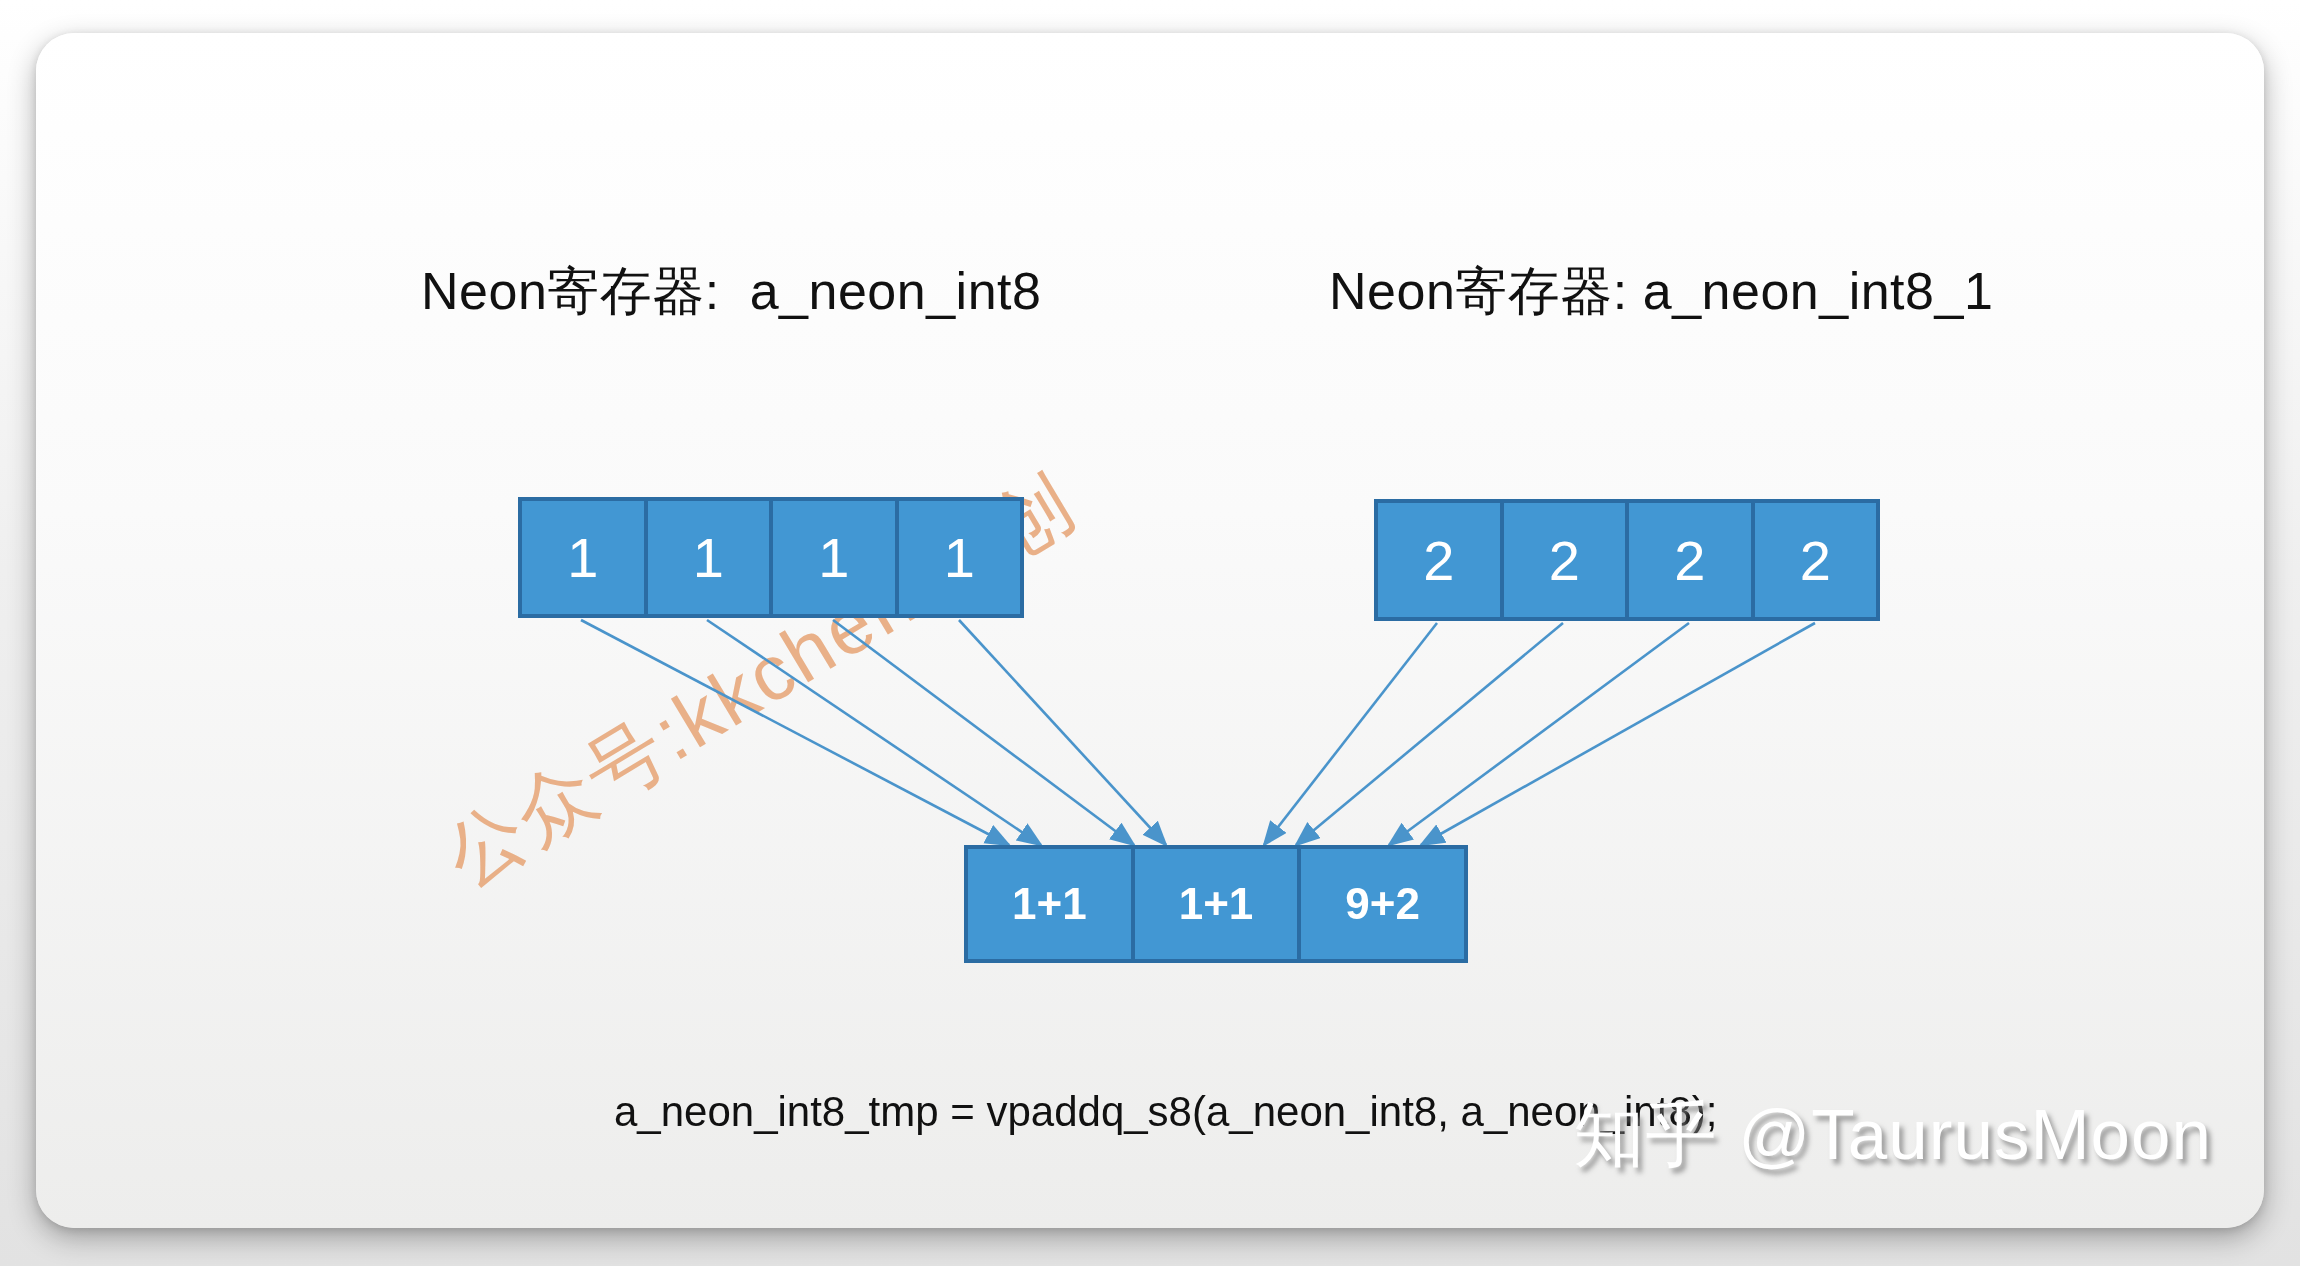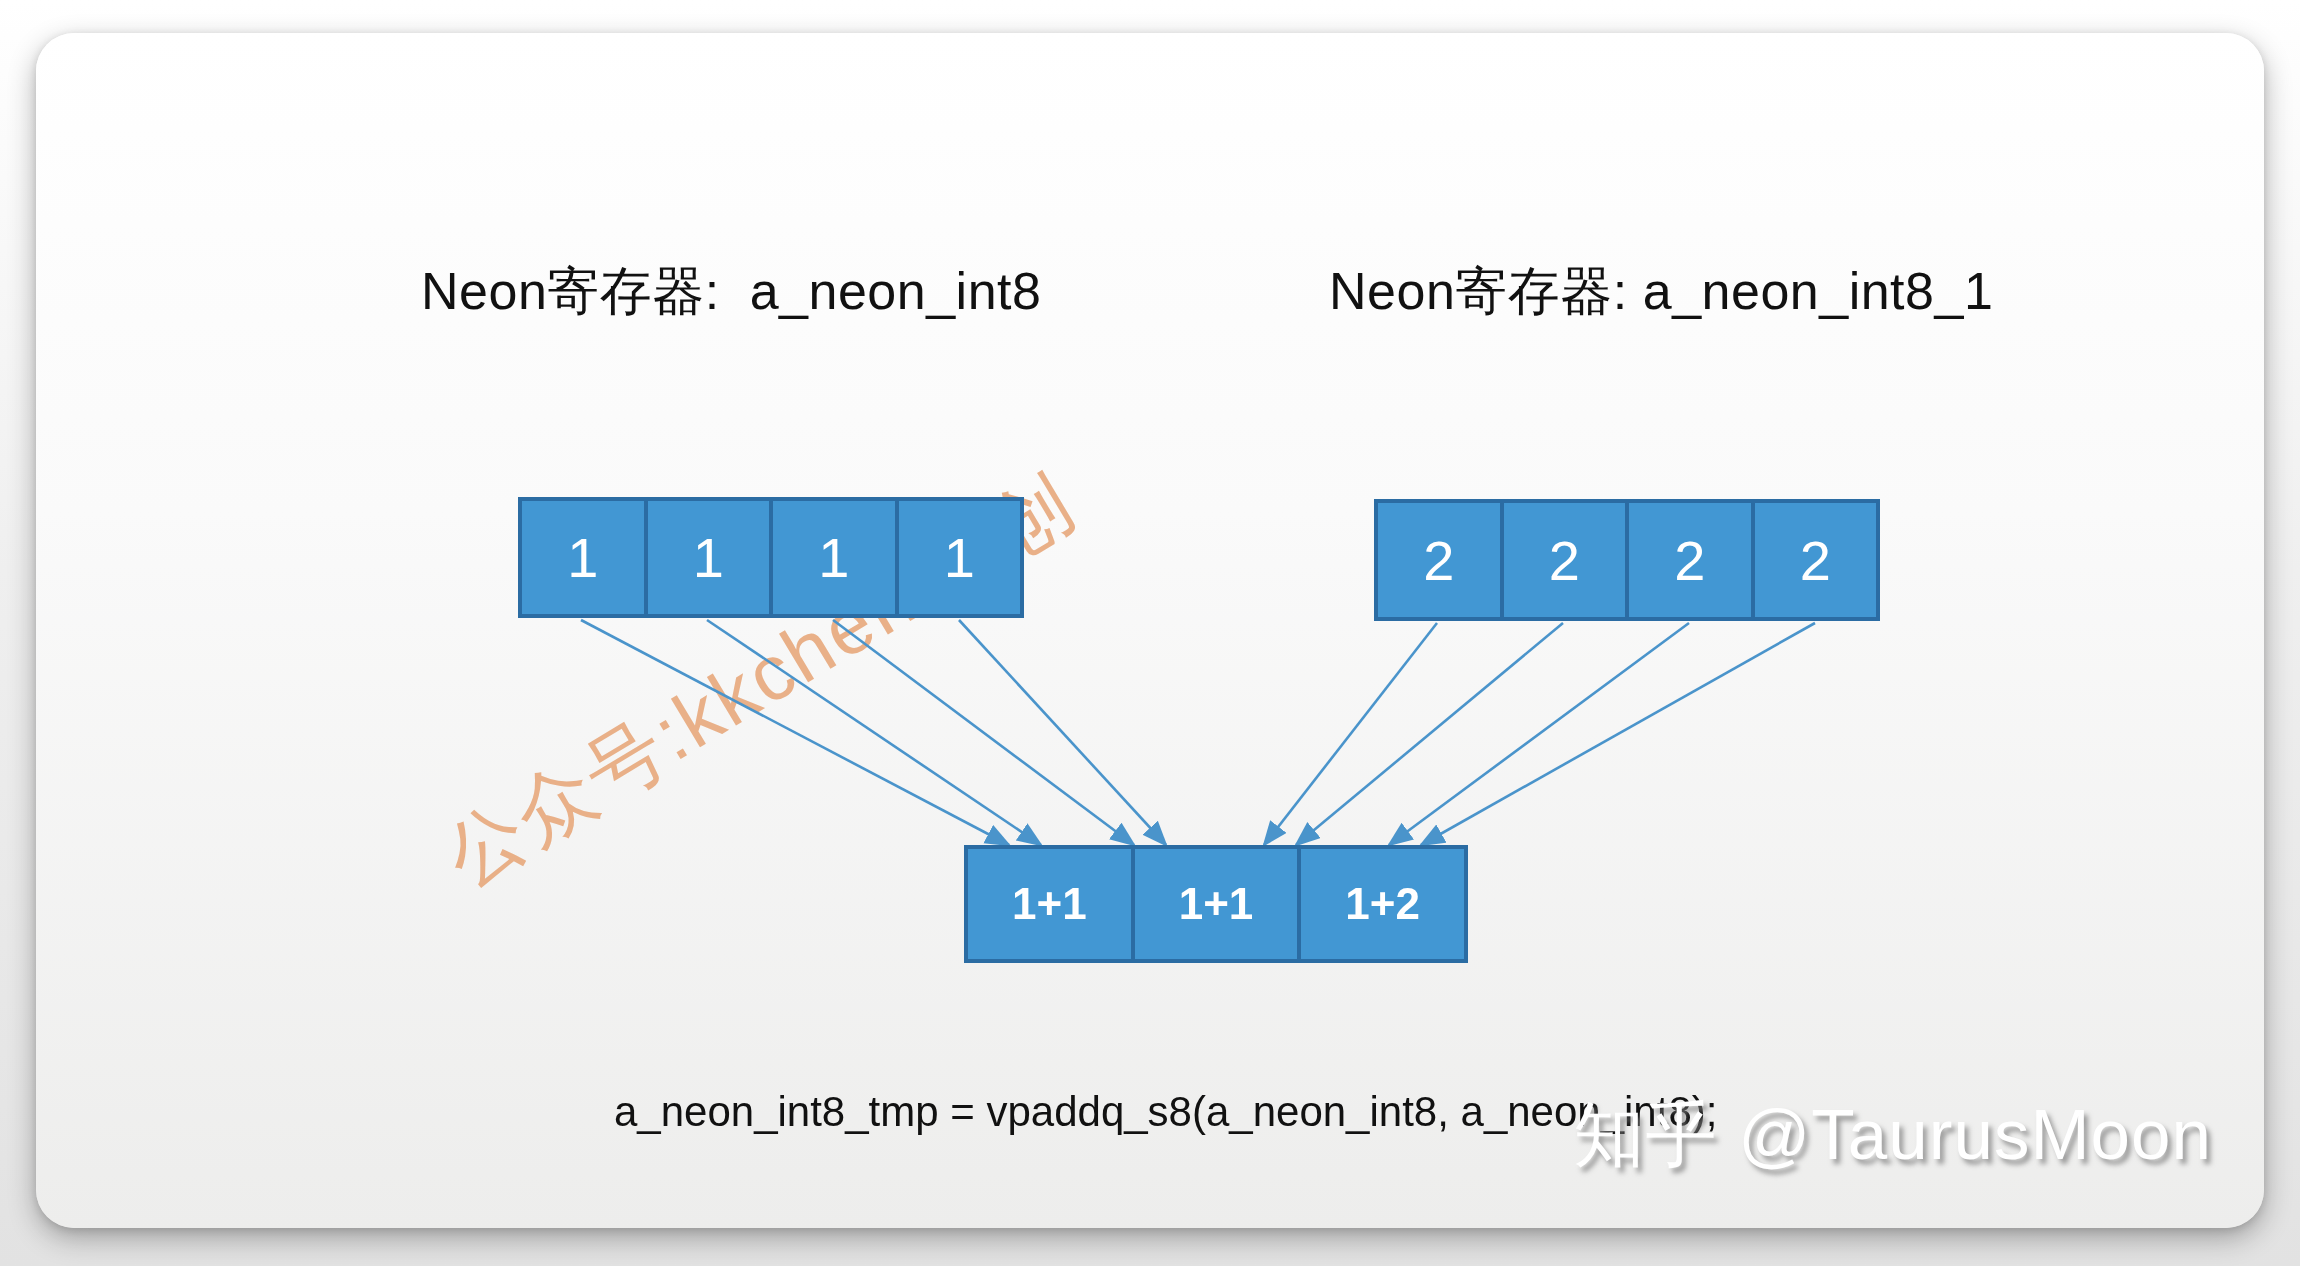--- a/index.html
+++ b/index.html
@@ -150,21 +150,21 @@
   </div>
 
   <div class="register reg-result">
     <div class="cell">
         <span>1+1</span>
       </div>
     <div class="cell">
         <span>1+1</span>
       </div>
     <div class="cell">
-        <span>1+2</span>
+        <span>9+2</span>
       </div>
   </div>
 
   <div class="code-line">a_neon_int8_tmp = vpaddq_s8(a_neon_int8, a_neon_int8);</div>
 
   <div class="zhihu-mark">知乎 @TaurusMoon</div>
 
 </div>
 
 </body></html>

